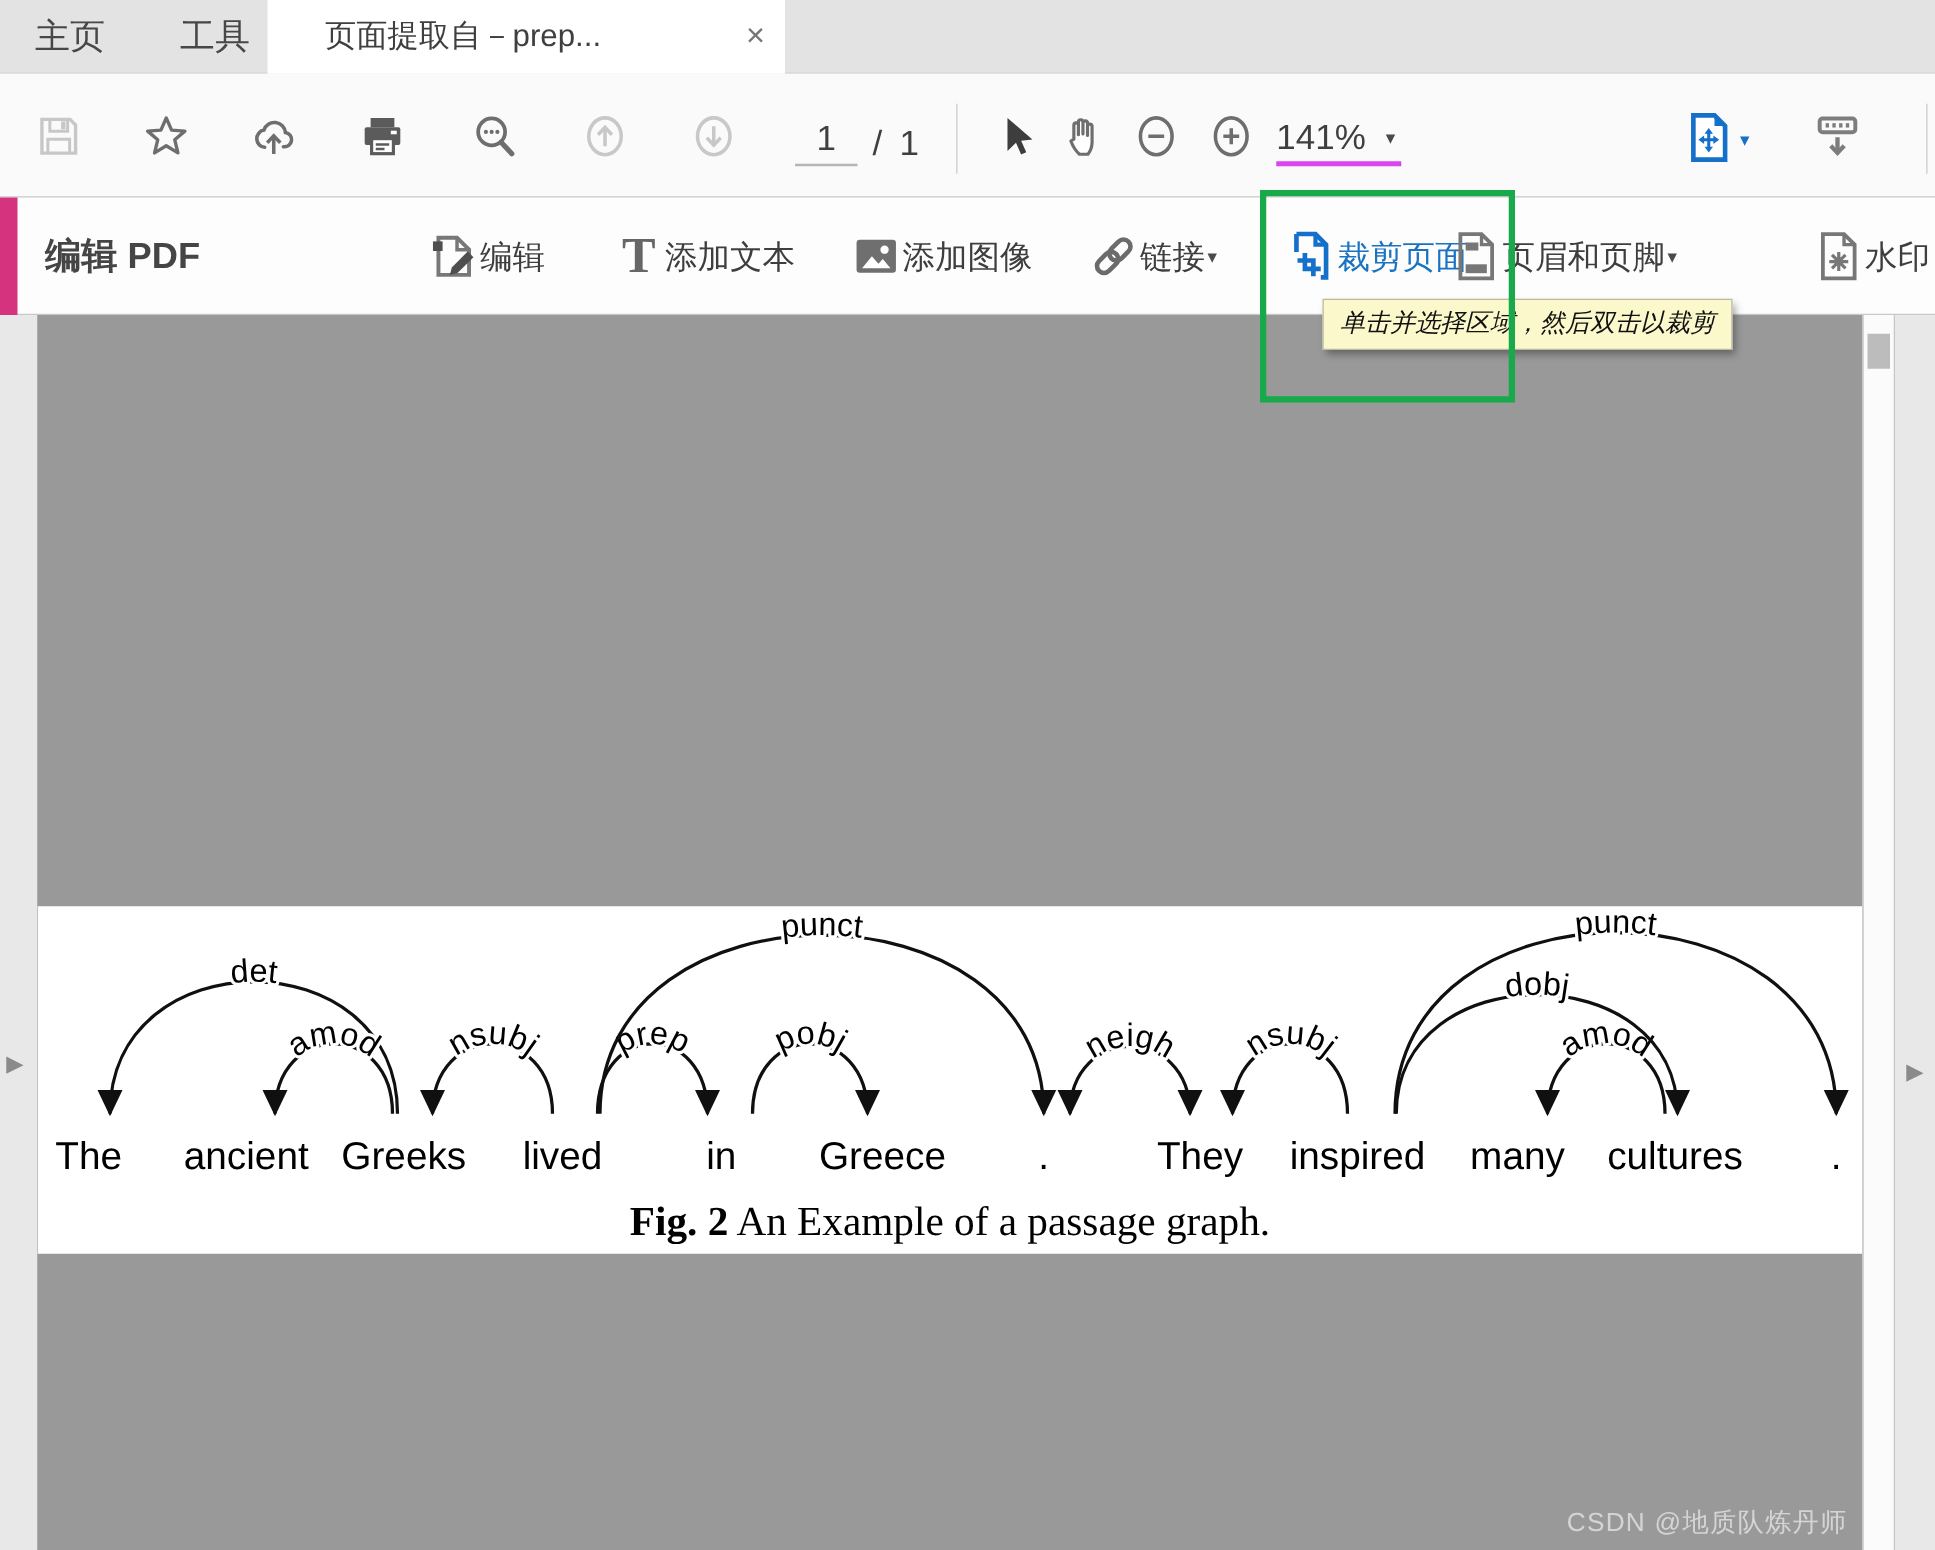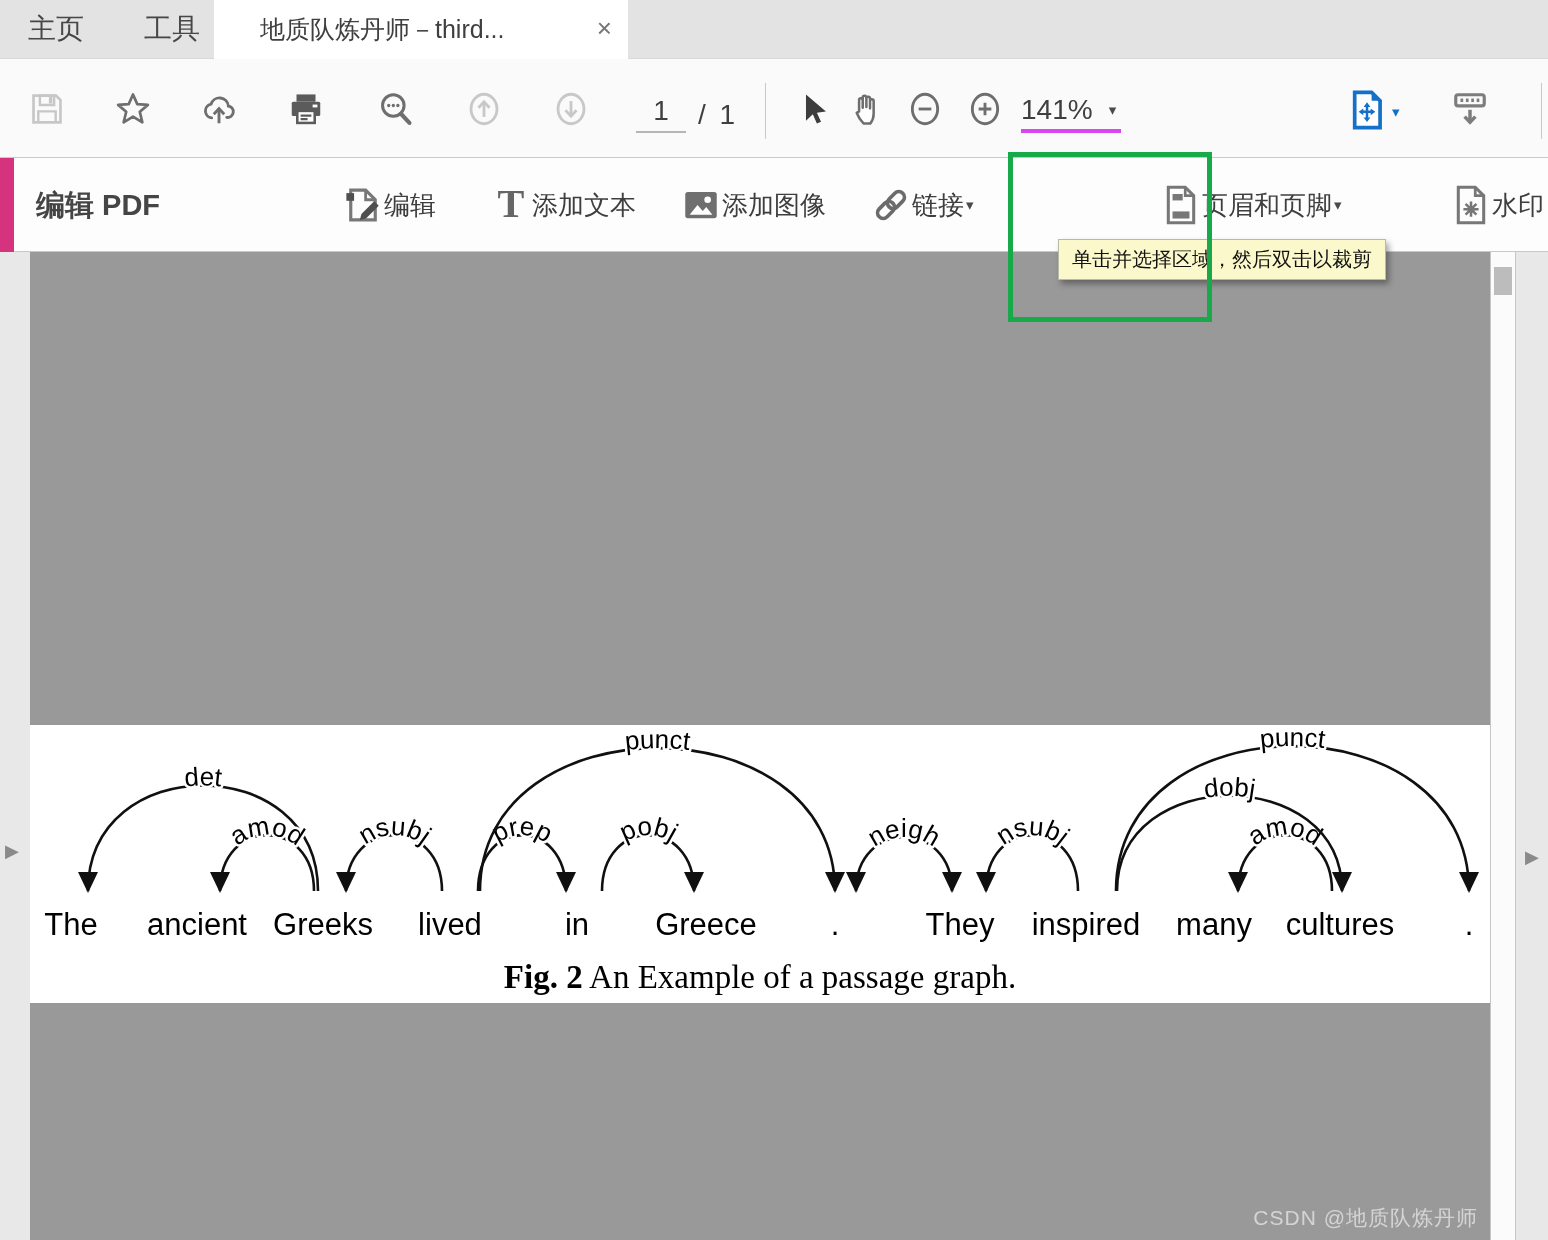--- a/index.html
+++ b/index.html
@@ -43,41 +43,41 @@
   .canvas { position:absolute; left:30px; top:252px; width:1460px; height:988px; background:#999999; overflow:hidden; }
   .page-white { position:absolute; left:0; top:473px; width:1460px; height:278px; background:#ffffff; }
   .page-white svg { display:block; width:1460px; height:278px; }
   .watermark { position:absolute; right:12px; bottom:8px; font-size:21px; color:rgba(255,255,255,0.58); letter-spacing:1px; }
   .vscroll { position:absolute; left:1490px; top:252px; width:26px; height:988px; background:#fbfbfb; border-left:1px solid #c6c6c6; border-right:1px solid #c6c6c6; }
   .vthumb { position:absolute; left:3px; top:15px; width:18px; height:28px; background:#bcbcbc; }
   .right-strip { position:absolute; left:1516px; top:252px; width:32px; height:988px; background:#e9e8e8; }
   .right-strip .tri { position:absolute; left:9px; top:594px; font-size:18px; color:#8a8a8a; }
 
   
-  .tooltip { position:absolute; left:1058px; top:239px; height:41px; line-height:39px; padding:0 13px; background:#fbf9cb; border:1px solid #b9b9a8; box-shadow:3px 4px 6px rgba(0,0,0,0.35); font-size:20px; color:#111; white-space:nowrap; z-index:50; }
+  .tooltip { position:absolute; left:1058px; top:239px; height:41px; line-height:39px; padding:0 13px; background:#fbf9cb; border:1px solid #b9b9a8; box-shadow:3px 4px 6px rgba(0,0,0,0.35); font-size:20px; color:#111; white-space:nowrap; z-index:50;font-style:italic; }
   .greenbox { position:absolute; left:1008px; top:152px; width:204px; height:170px; border:5px solid #17a94a; z-index:60; pointer-events:none; }
 
   
   .arc { fill:none; stroke:#101010; stroke-width:2.6px; }
   .arrow { fill:#101010; }
   .arc-label { font:26px "Liberation Sans",sans-serif; fill:#000; stroke:#fff; stroke-width:5px; paint-order:stroke; stroke-linejoin:round; }
   .fig-word { font:31px "Liberation Sans",sans-serif; fill:#000; }
   .fig-caption { font:33px "Liberation Serif",serif; fill:#000; }
   .cap-bold { font-weight:bold; }
 </style>
 </head>
 <body>
 
 <div class="app">
 
   <div class="tabbar">
     <div class="tab tab-home">主页</div>
     <div class="tab tab-tools">工具</div>
     <div class="doctab">
-      <span class="doctab-title">地质队炼丹师－third...</span>
+      <span class="doctab-title">页面提取自－prep...</span>
       <span class="doctab-close">×</span>
     </div>
   </div>
 
   <div class="toolbar">
     <div class="ticon" style="left:28px">
       <svg viewBox="0 0 24 24">
           <path d="M3.5 3.5h14.2l2.8 2.8v14.2H3.5z" fill="none" stroke="#c7c7c7" stroke-width="1.7"></path>
           <path d="M7.5 3.5h9v6h-9z" fill="none" stroke="#c7c7c7" stroke-width="1.5"></path>
           <rect x="13.2" y="4.5" width="2.2" height="4" fill="#c7c7c7"></rect>
@@ -217,20 +217,29 @@
       <svg viewBox="0 0 24 24">
           <g transform="rotate(-45 12 12)" fill="none" stroke="#6b6b6b" stroke-width="2.1">
             <rect x="2.5" y="8.8" width="11" height="6.4" rx="3.2"></rect>
             <rect x="10.5" y="8.8" width="11" height="6.4" rx="3.2"></rect>
           </g>
         </svg>
       <span>链接</span>
       <span class="caret">▾</span>
     </div>
 
+    <div class="ebtn ebtn-blue" style="left:1028px">
+      <svg viewBox="0 0 24 26">
+          <path d="M5 2.5h9l5 5V23h-2.5M5 2.5V11" fill="none" stroke="#1470c8" stroke-width="2.2"></path>
+          <path d="M14 2.5V7.5h5" fill="none" stroke="#1470c8" stroke-width="2"></path>
+          <path d="M9 11.5V19h7.5" fill="none" stroke="#1470c8" stroke-width="2.2"></path>
+          <path d="M5.5 15H13v7.5" fill="none" stroke="#1470c8" stroke-width="2.2"></path>
+        </svg>
+      <span>裁剪页面</span>
+    </div>
 
     <div class="ebtn" style="left:1160px">
       <svg viewBox="0 0 24 26">
           <path d="M4.5 2.5h10l5 5v16h-15z" fill="none" stroke="#777" stroke-width="1.8"></path>
           <path d="M14.5 2.5v5h5" fill="none" stroke="#777" stroke-width="1.6"></path>
           <rect x="7" y="6.5" width="6" height="3.8" fill="#777"></rect>
           <rect x="7" y="16.8" width="10" height="4.2" fill="#777"></rect>
         </svg>
       <span>页眉和页脚</span>
       <span class="caret">▾</span>

